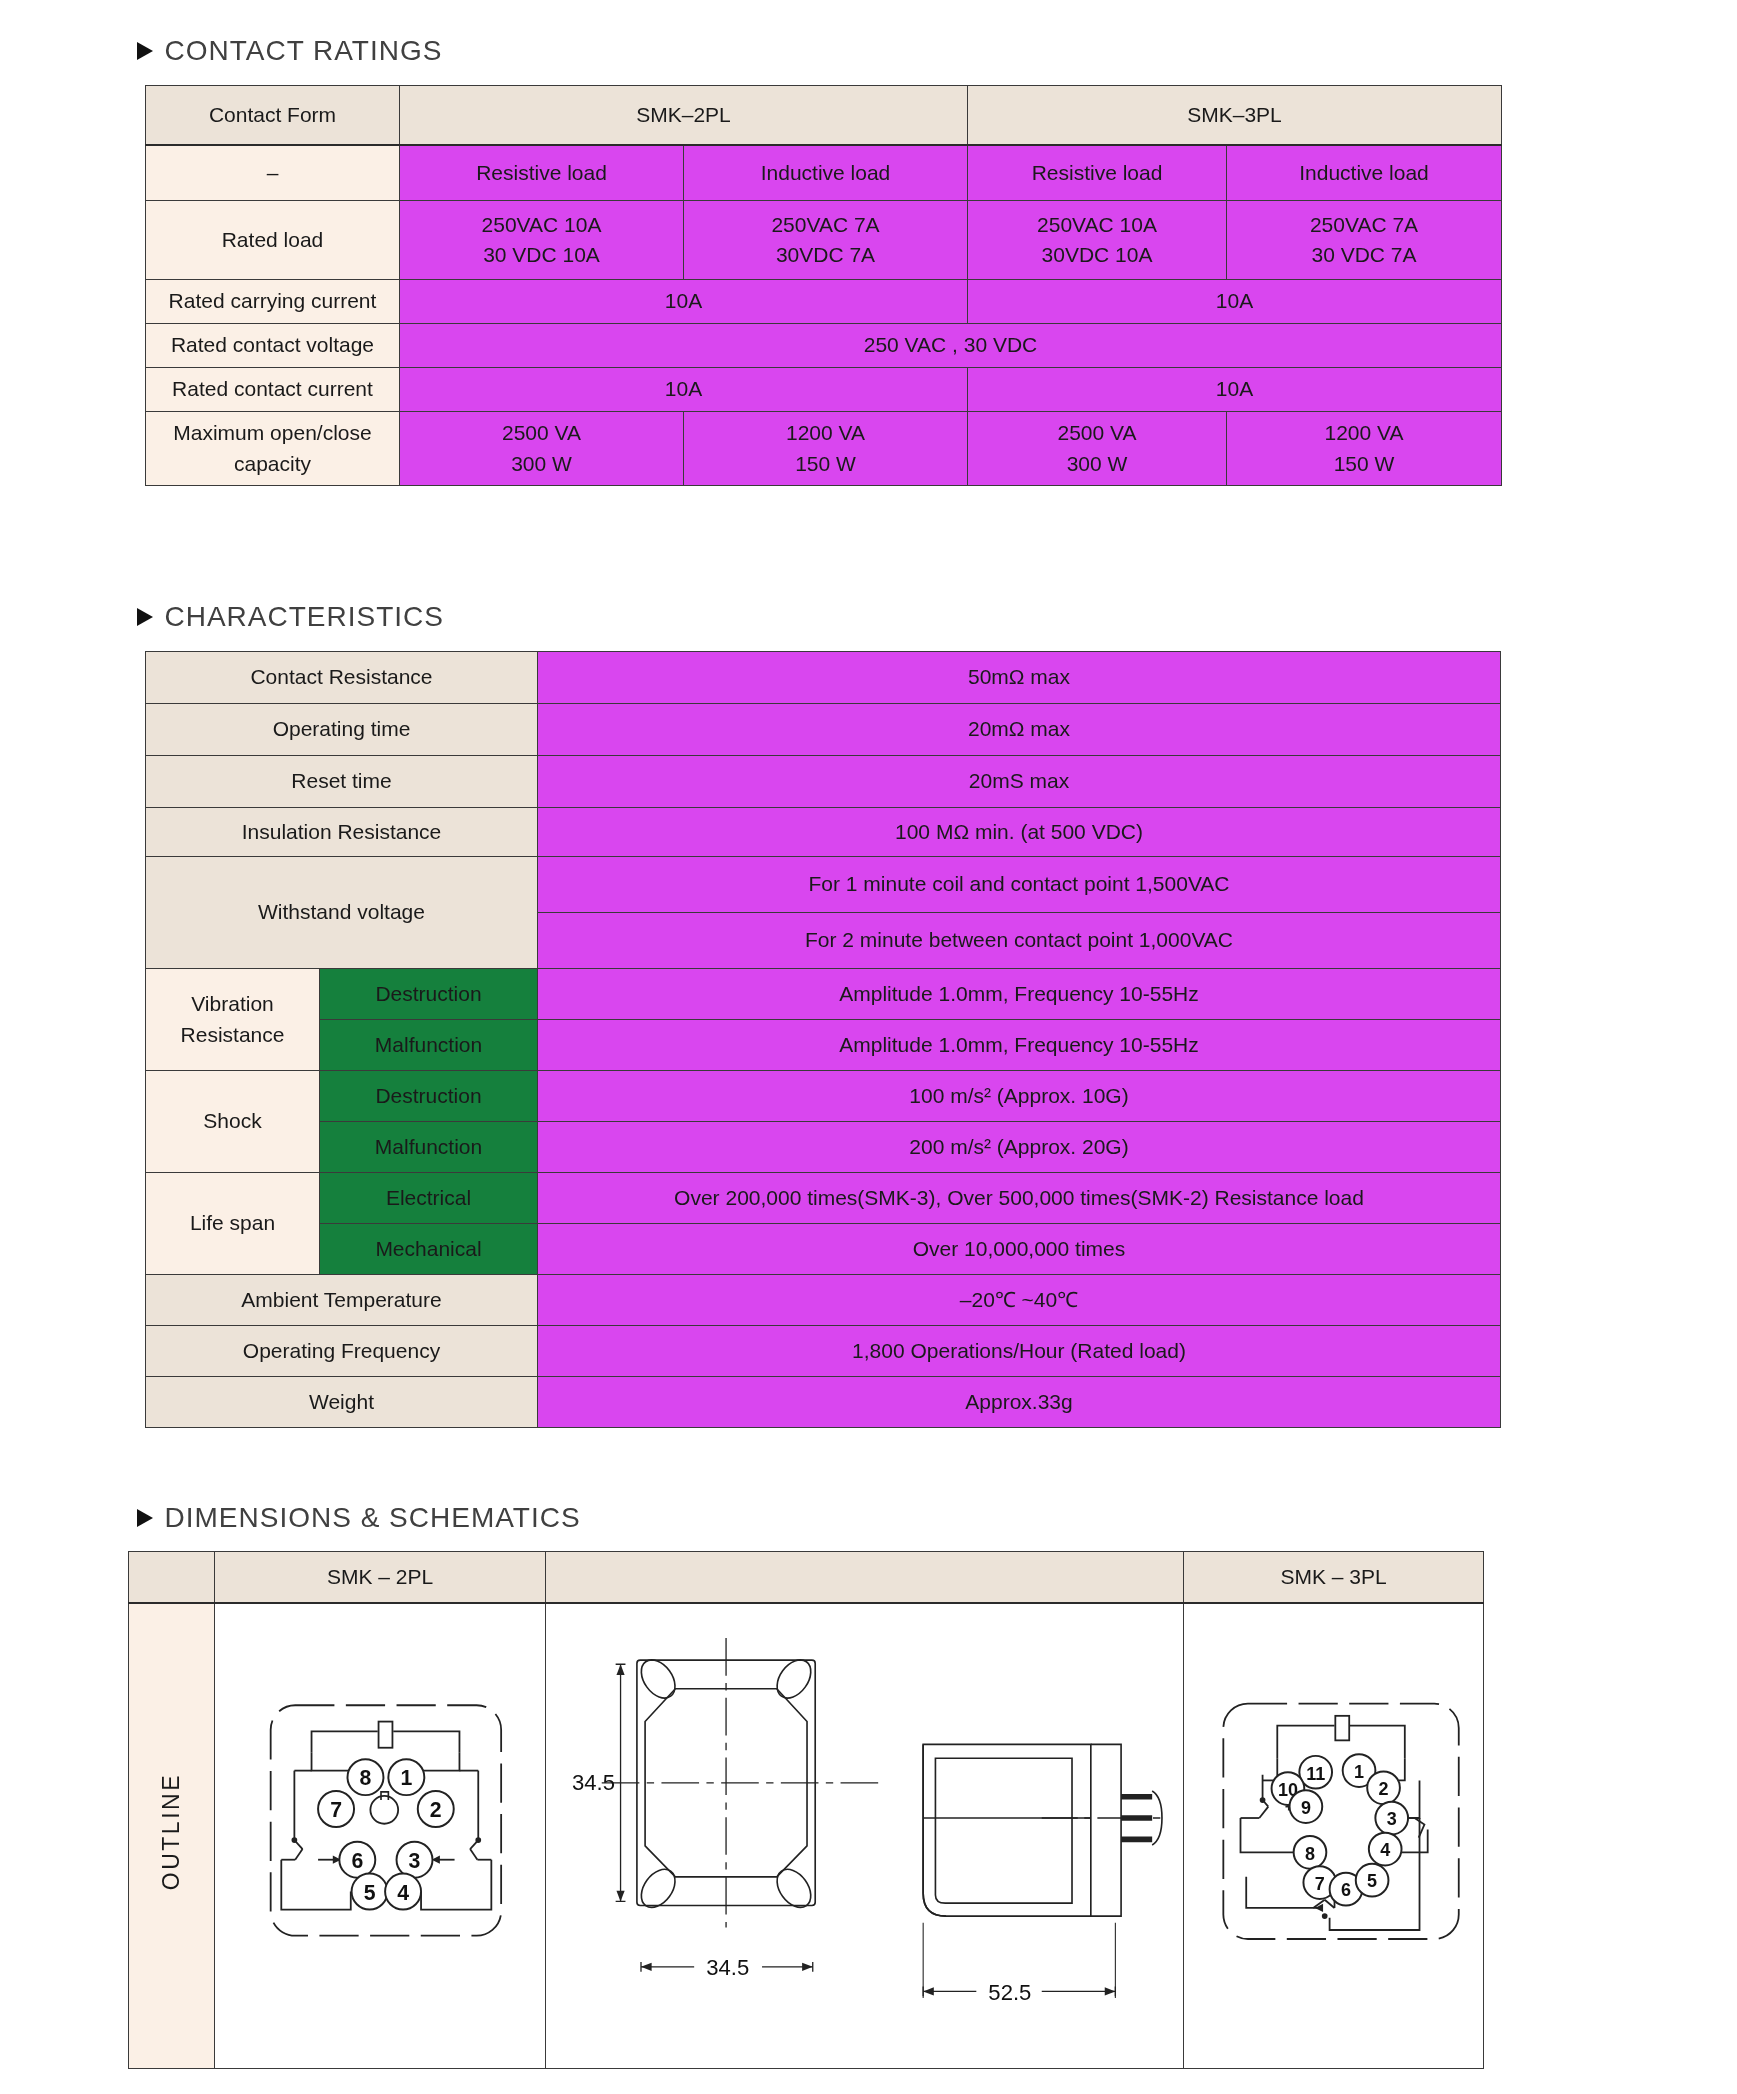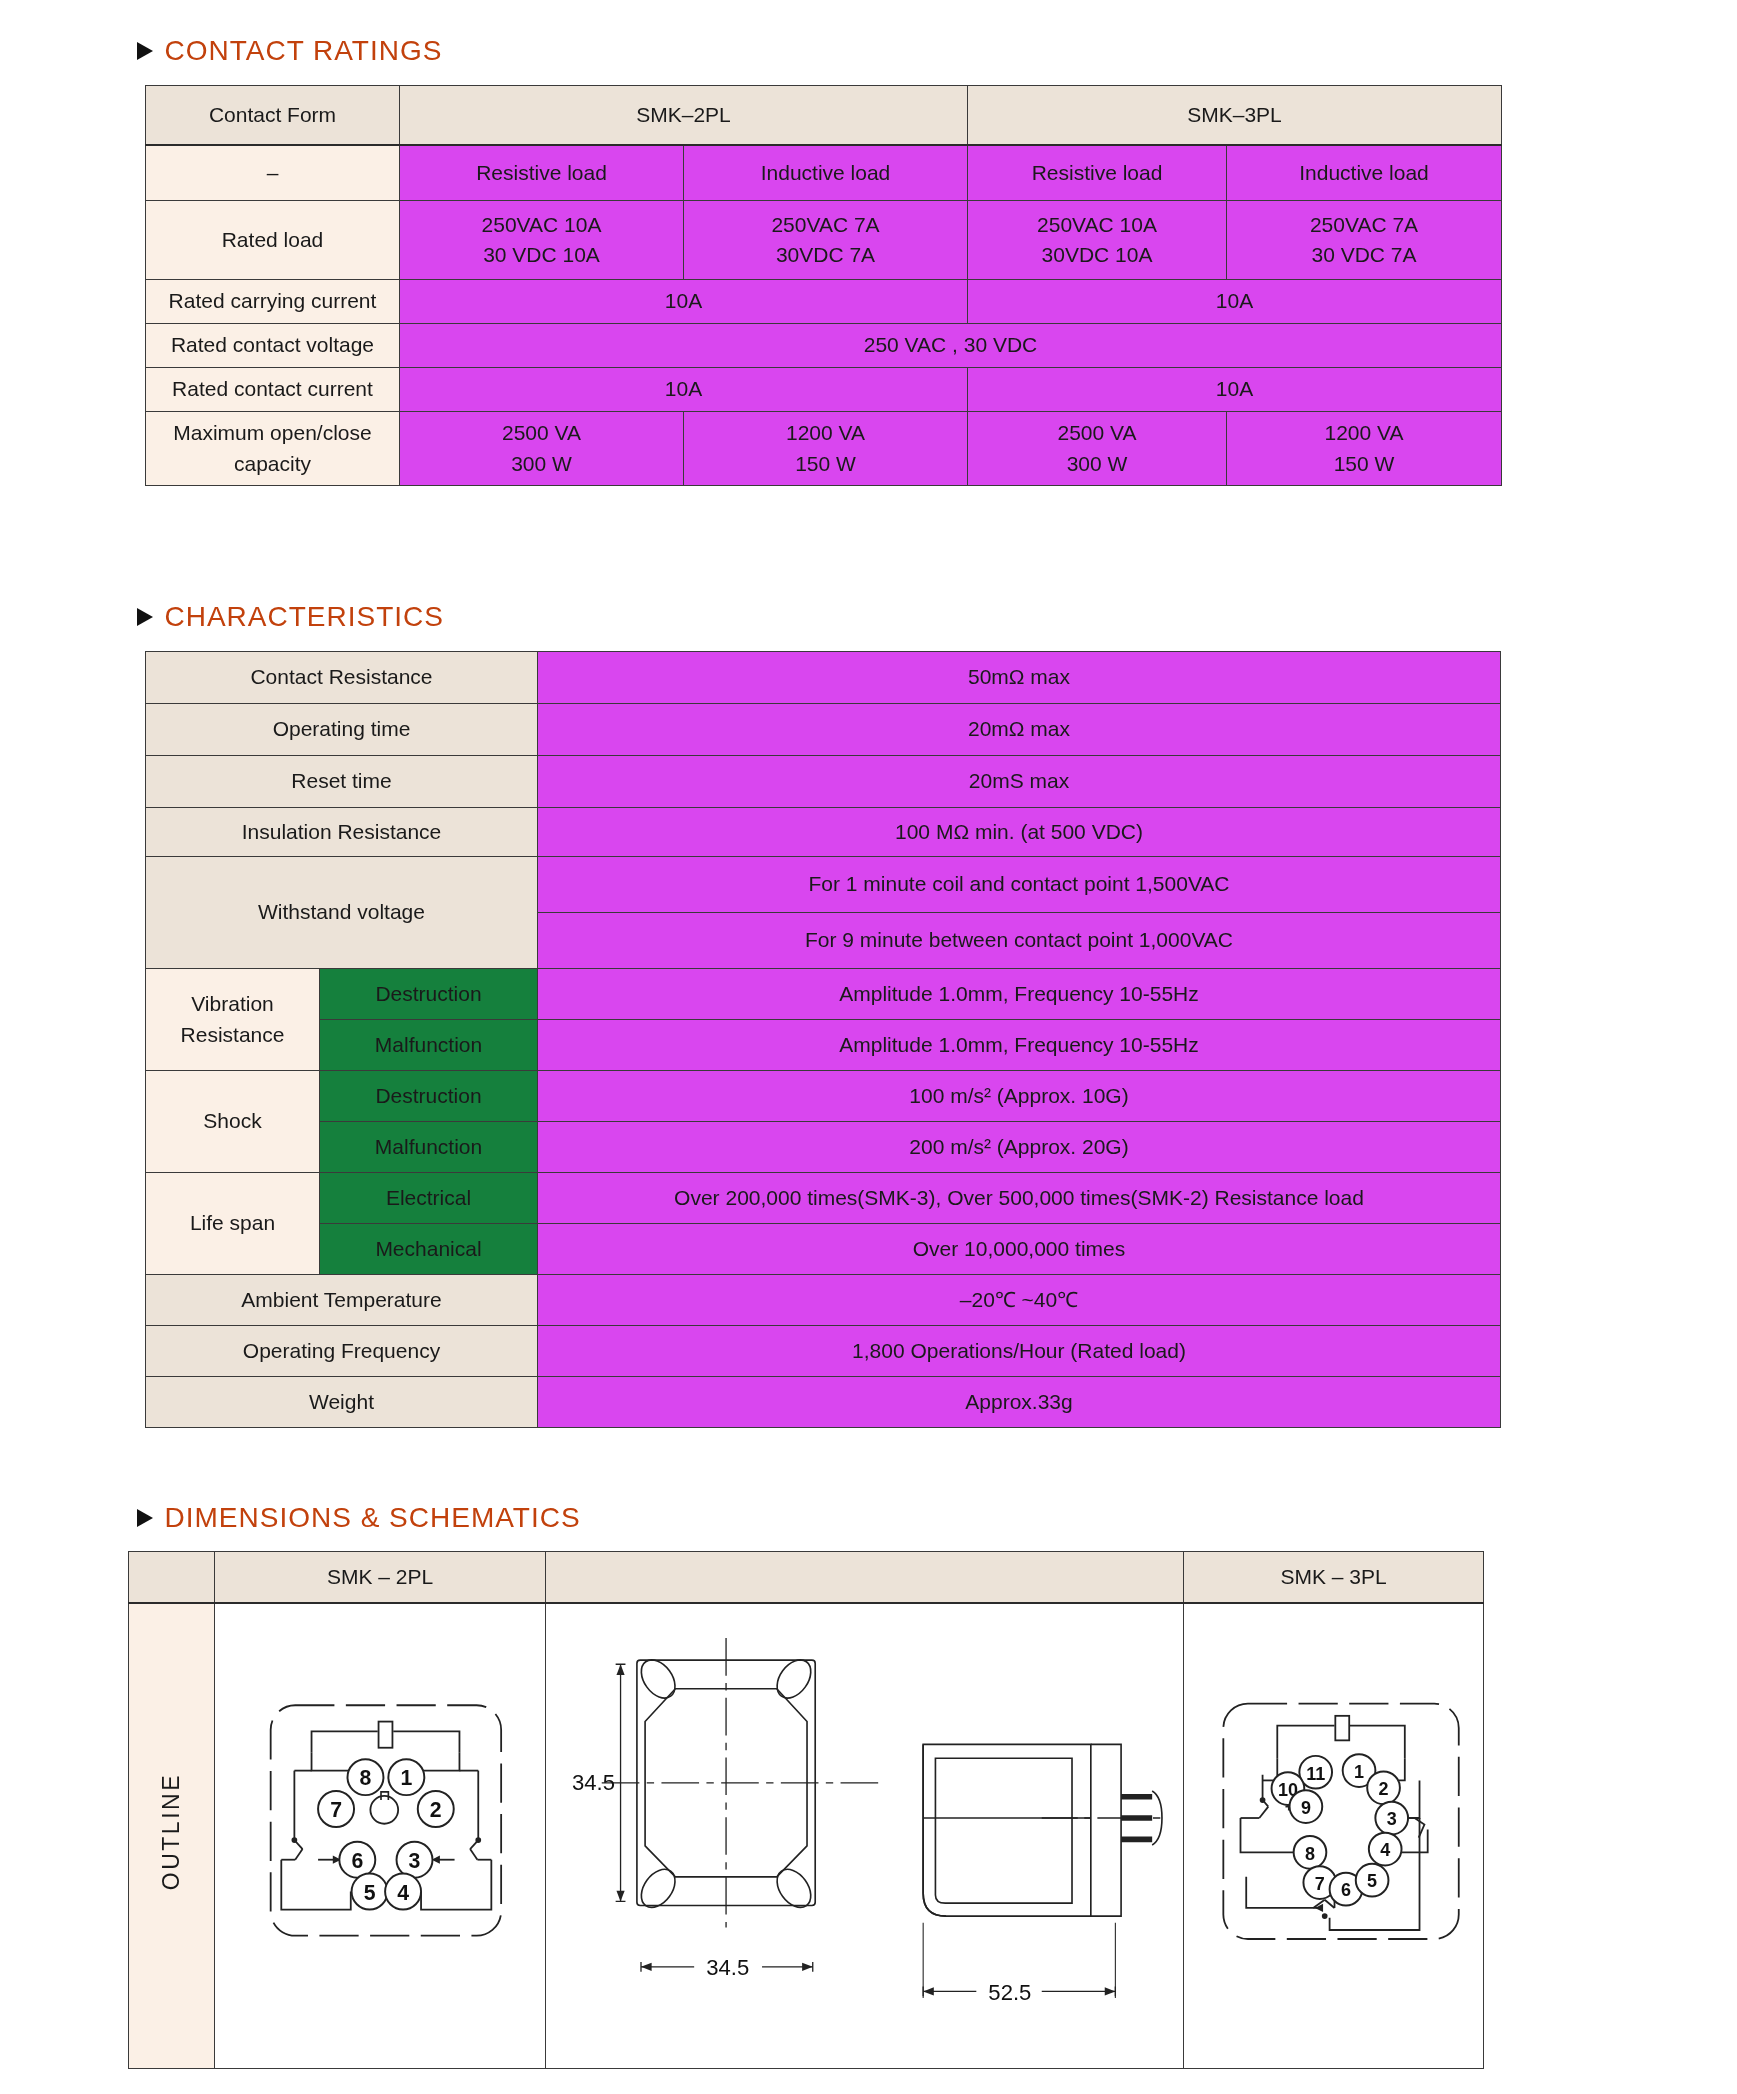--- a/index.html
+++ b/index.html
@@ -22,21 +22,21 @@
     padding: 0;
   }
 
   
   .section-head {
     display: flex;
     align-items: center;
     gap: 11.5px;
     font-size: 28px;
     letter-spacing: 1px;
-    color: #c2410c;
+    color: #404040;
     font-weight: 400;
   }
   .tri {
     width: 0; height: 0;
     border-left: 16.4px solid #111;
     border-top: 9.8px solid transparent;
     border-bottom: 9.8px solid transparent;
     display: inline-block;
   }
 
@@ -200,21 +200,21 @@
       </tr>
       <tr style="height:49px">
         <td class="hdr" colspan="2">Insulation Resistance</td>
         <td class="val">100 MΩ min. (at 500 VDC)</td>
       </tr>
       <tr style="height:56px">
         <td class="hdr" colspan="2" rowspan="2">Withstand voltage</td>
         <td class="val">For 1 minute coil and contact point 1,500VAC</td>
       </tr>
       <tr style="height:56px">
-        <td class="val">For 9 minute between contact point 1,000VAC</td>
+        <td class="val">For 2 minute between contact point 1,000VAC</td>
       </tr>
       <tr style="height:51px">
         <td class="lbl" rowspan="2">
           <span>Vibration</span><br>
           <span>Resistance</span>
         </td>
         <td class="lbl2">Destruction</td>
         <td class="val">Amplitude 1.0mm, Frequency 10-55Hz</td>
       </tr>
       <tr style="height:51px">

